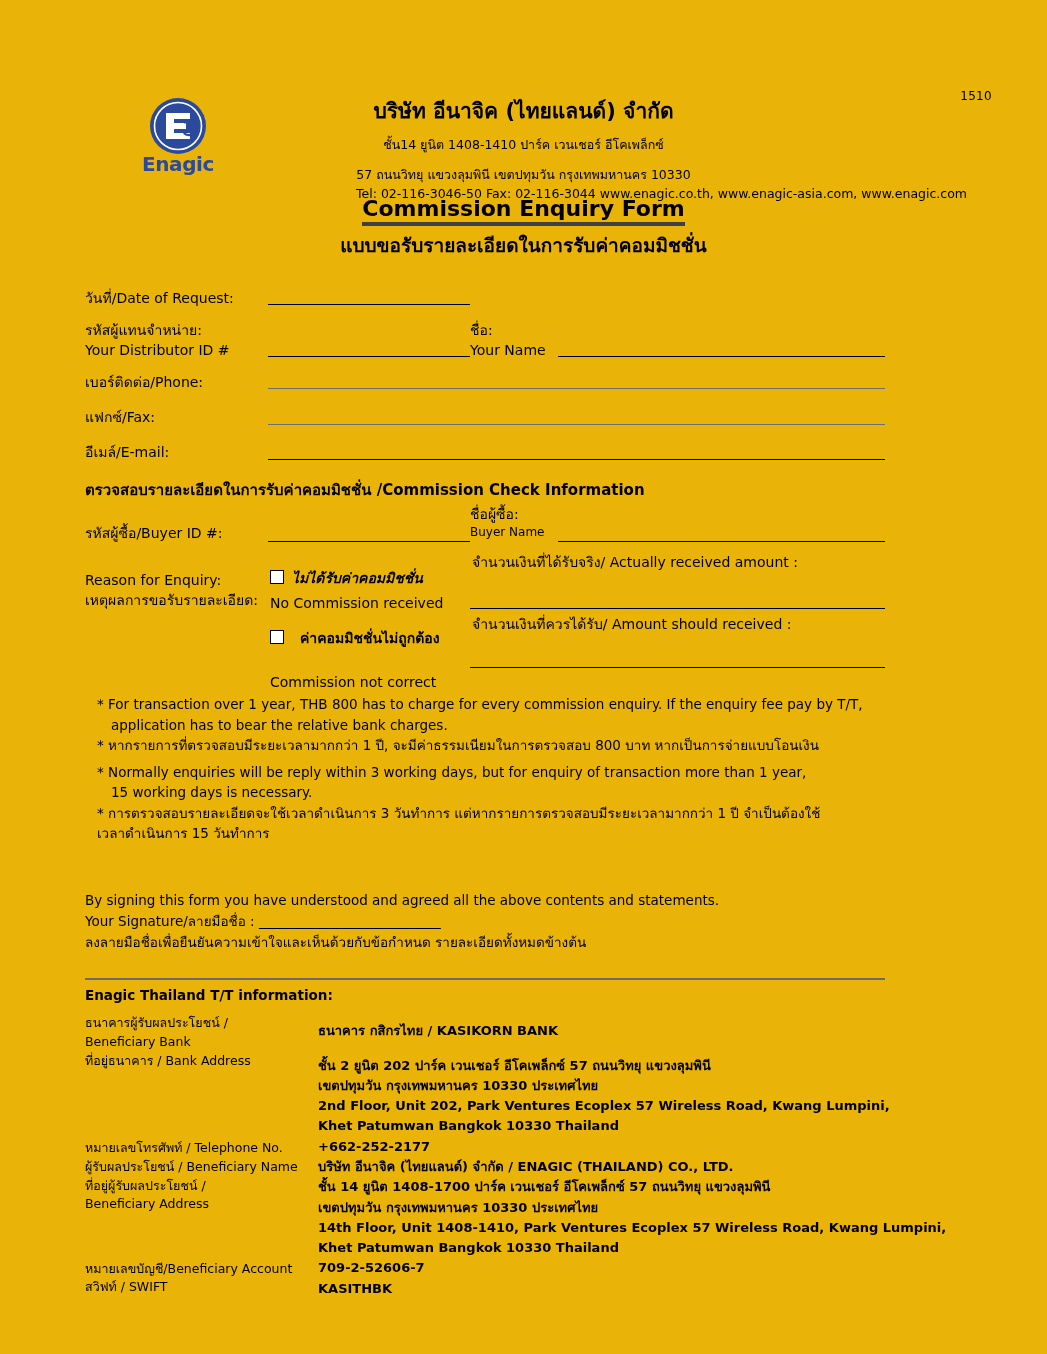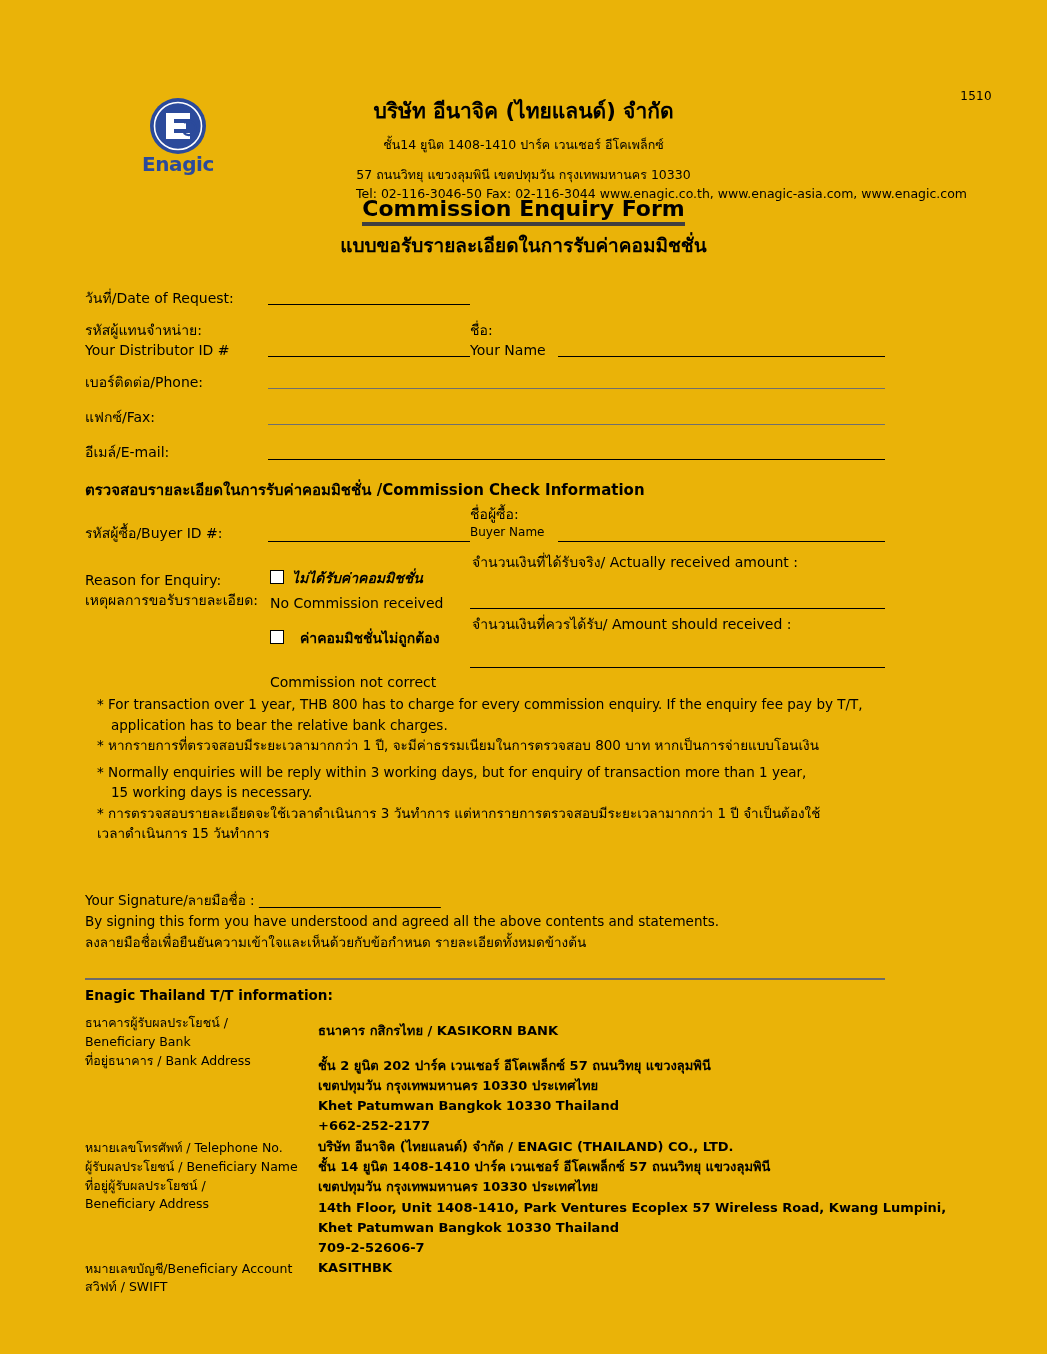--- a/index.html
+++ b/index.html
@@ -294,22 +294,22 @@
     <div class="note-line">* For transaction over 1 year, THB 800 has to charge for every commission enquiry. If the enquiry fee pay by T/T,</div>
     <div class="note-line note-indent">application has to bear the relative bank charges.</div>
     <div class="note-line">* หากรายการที่ตรวจสอบมีระยะเวลามากกว่า 1 ปี, จะมีค่าธรรมเนียมในการตรวจสอบ 800 บาท หากเป็นการจ่ายแบบโอนเงิน</div>
     <div class="note-line" style="margin-top:6px;">* Normally enquiries will be reply within 3 working days, but for enquiry of transaction more than 1 year,</div>
     <div class="note-line note-indent">15 working days is necessary.</div>
     <div class="note-line">* การตรวจสอบรายละเอียดจะใช้เวลาดำเนินการ 3 วันทำการ แต่หากรายการตรวจสอบมีระยะเวลามากกว่า 1 ปี จำเป็นต้องใช้</div>
     <div class="note-line">เวลาดำเนินการ 15 วันทำการ</div>
   </div>
 
   <div class="sig">
+    <div class="sig-line">By signing this form you have understood and agreed all the above contents and statements.</div>
     <div class="sig-line"><span>Your Signature/ลายมือชื่อ : </span><span class="sig-underscore">_____________________________</span></div>
-    <div class="sig-line">By signing this form you have understood and agreed all the above contents and statements.</div>
     <div class="sig-line">ลงลายมือชื่อเพื่อยืนยันความเข้าใจและเห็นด้วยกับข้อกำหนด รายละเอียดทั้งหมดข้างต้น</div>
   </div>
 
   <div class="tt-rule"></div>
   <div class="tt-title">Enagic Thailand T/T information:</div>
 
   <div class="tt-labels">
     <div class="tt-lbl">ธนาคารผู้รับผลประโยชน์ /</div>
     <div class="tt-lbl">Beneficiary Bank</div>
     <div class="tt-lbl">ที่อยู่ธนาคาร / Bank Address</div>
@@ -324,24 +324,25 @@
     <div class="sp" style="height:1.35em;"></div>
     <div class="tt-lbl">หมายเลขบัญชี/Beneficiary Account</div>
     <div class="tt-lbl">สวิฟท์ / SWIFT</div>
   </div>
 
   <div class="tt-values">
     <div class="tt-val">ธนาคาร กสิกรไทย / KASIKORN BANK</div>
     <div class="sp" style="height:0.9em;"></div>
     <div class="tt-val">ชั้น 2 ยูนิต 202 ปาร์ค เวนเชอร์ อีโคเพล็กซ์ 57 ถนนวิทยุ แขวงลุมพินี</div>
     <div class="tt-val">เขตปทุมวัน กรุงเทพมหานคร 10330 ประเทศไทย</div>
+    <div class="tt-val">2nd  Floor, Unit 202, Park Ventures Ecoplex 57 Wireless Road, Kwang Lumpini,</div>
     <div class="tt-val">Khet Patumwan Bangkok 10330 Thailand</div>
     <div class="tt-val">+662-252-2177</div>
     <div class="tt-val">บริษัท อีนาจิค (ไทยแลนด์) จำกัด / ENAGIC (THAILAND) CO., LTD.</div>
-    <div class="tt-val">ชั้น 14 ยูนิต 1408-1410 ปาร์ค เวนเชอร์ อีโคเพล็กซ์ 57 ถนนวิทยุ แขวงลุมพินี</div>
+    <div class="tt-val">ชั้น 14 ยูนิต 1408-1700 ปาร์ค เวนเชอร์ อีโคเพล็กซ์ 57 ถนนวิทยุ แขวงลุมพินี</div>
     <div class="tt-val">เขตปทุมวัน กรุงเทพมหานคร 10330 ประเทศไทย</div>
     <div class="tt-val">14th Floor, Unit 1408-1410, Park Ventures Ecoplex 57 Wireless Road, Kwang Lumpini,</div>
     <div class="tt-val">Khet Patumwan Bangkok 10330 Thailand</div>
     <div class="tt-val">709-2-52606-7</div>
     <div class="tt-val">KASITHBK</div>
   </div>
 
 </div>
 
 </body></html>

